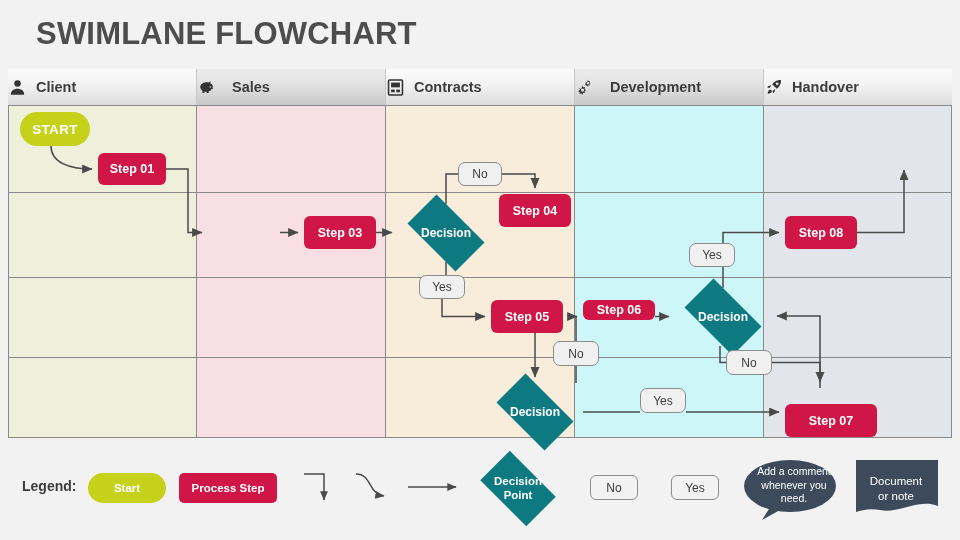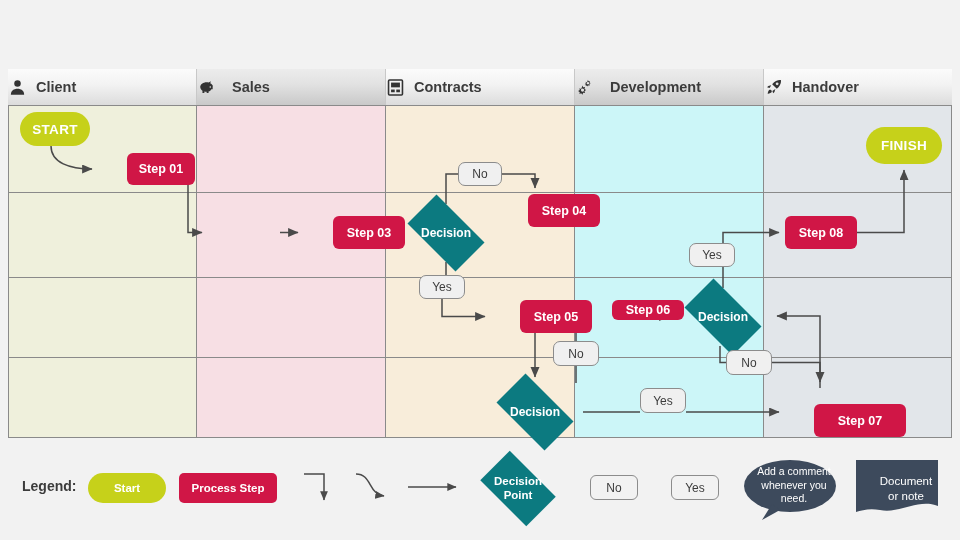--- a/index.html
+++ b/index.html
@@ -41,21 +41,21 @@
   .rowline{position:absolute;left:0;width:944px;height:1px;background:#8a8a8a;}
 
   
   .node{position:absolute;box-sizing:border-box;display:flex;align-items:center;justify-content:center;text-align:center;}
   .n-term{
     background:#c6d11a;border-radius:21px;color:#fff;
     font-size:13.5px;font-weight:bold;letter-spacing:.3px;
   }
   .n-step{
     background:#d01646;border-radius:6px;color:#fff;
-    font-size:12.5px;font-weight:bold;margin-left:29px;
+    font-size:12.5px;font-weight:bold;
   }
   .n-label{
     background:#f0f0f0;border:1.6px solid #8c8c8c;border-radius:7px;
     color:#3c3c3c;font-size:12px;
   }
   .n-dec{color:#fff;font-size:12px;font-weight:bold;}
   .n-dec .dshape{position:absolute;left:0;top:0;width:100%;height:100%;
     background:#0c7a80;transform:rotate(45deg) scale(.707);}
   .n-dec .dtext{position:relative;z-index:2;}
 
@@ -66,27 +66,28 @@
   .legend{position:absolute;left:0;top:445px;width:960px;height:95px;}
   .legend-title{position:absolute;left:22px;top:478px;font-size:14px;font-weight:bold;color:#3c3c3c;}
   .lg{position:absolute;box-sizing:border-box;display:flex;align-items:center;justify-content:center;text-align:center;}
   .lg-start{background:#c6d11a;border-radius:18px;color:#fff;font-size:11.5px;font-weight:bold;}
   .lg-step{background:#d01646;border-radius:5px;color:#fff;font-size:11.5px;font-weight:bold;}
   .lg-lbl{background:#f2f2f2;border:1.6px solid #8c8c8c;border-radius:6px;color:#3c3c3c;font-size:12px;}
   .lg-dec{color:#fff;font-size:11.5px;font-weight:bold;line-height:1.15;}
   .lg-dec .dshape{position:absolute;left:0;top:0;width:100%;height:100%;background:#0c7a80;transform:rotate(45deg) scale(.707);}
   .lg-dec .dtext{position:relative;z-index:2;}
   .lg-bubble-txt{position:absolute;left:748px;top:465px;width:92px;color:#fff;font-size:10.5px;line-height:1.3;text-align:center;z-index:3;}
-  .lg-doc-txt{position:absolute;left:856px;top:474px;width:80px;color:#fff;font-size:11.5px;line-height:1.3;text-align:center;z-index:3;padding-left:10px;}
+  .lg-doc-txt{position:absolute;left:856px;top:474px;width:80px;color:#fff;font-size:11.5px;line-height:1.3;text-align:center;z-index:3;}
 </style>
 </head>
 <body>
 
 <div id="root">
 
+  <div class="title">SWIMLANE FLOWCHART</div>
 
   <div class="headers">
 
     <div class="hcell" style="width:189px">
       <svg class="hicon" viewBox="0 0 24 24">
         <circle cx="12" cy="7" r="4.1" fill="#333"></circle>
         <path d="M3.6 21c0-4.7 3.8-7.4 8.4-7.4s8.4 2.7 8.4 7.4z" fill="#333"></path>
       </svg>
       <span class="hlabel">Client</span>
     </div>
@@ -235,27 +236,24 @@
 
     <div class="node n-dec" style="left:667px;top:183px;width:96px;height:58px">
       <span class="dshape"></span>
       <span class="dtext">Decision</span>
       </div>
 
     <div class="node n-label" style="left:681px;top:138px;width:46px;height:24px">
       <span>Yes</span>
       </div>
 
-    <div class="node n-step" style="left:748px;top:111px;width:72px;height:33px">
+    <div class="node n-step" style="left:777px;top:111px;width:72px;height:33px">
       <span>Step 08</span>
       </div>
 
-    <div class="node n-term" style="left:858px;top:22px;width:76px;height:37px">
-      <span>FINISH</span>
-      </div>
 
     <div class="node n-label" style="left:718px;top:245px;width:46px;height:25px">
       <span>No</span>
       </div>
 
     <div class="node n-step" style="left:777px;top:299px;width:92px;height:33px">
       <span>Step 07</span>
       </div>
 
     <div class="node n-dec" style="left:479px;top:278px;width:96px;height:58px">

